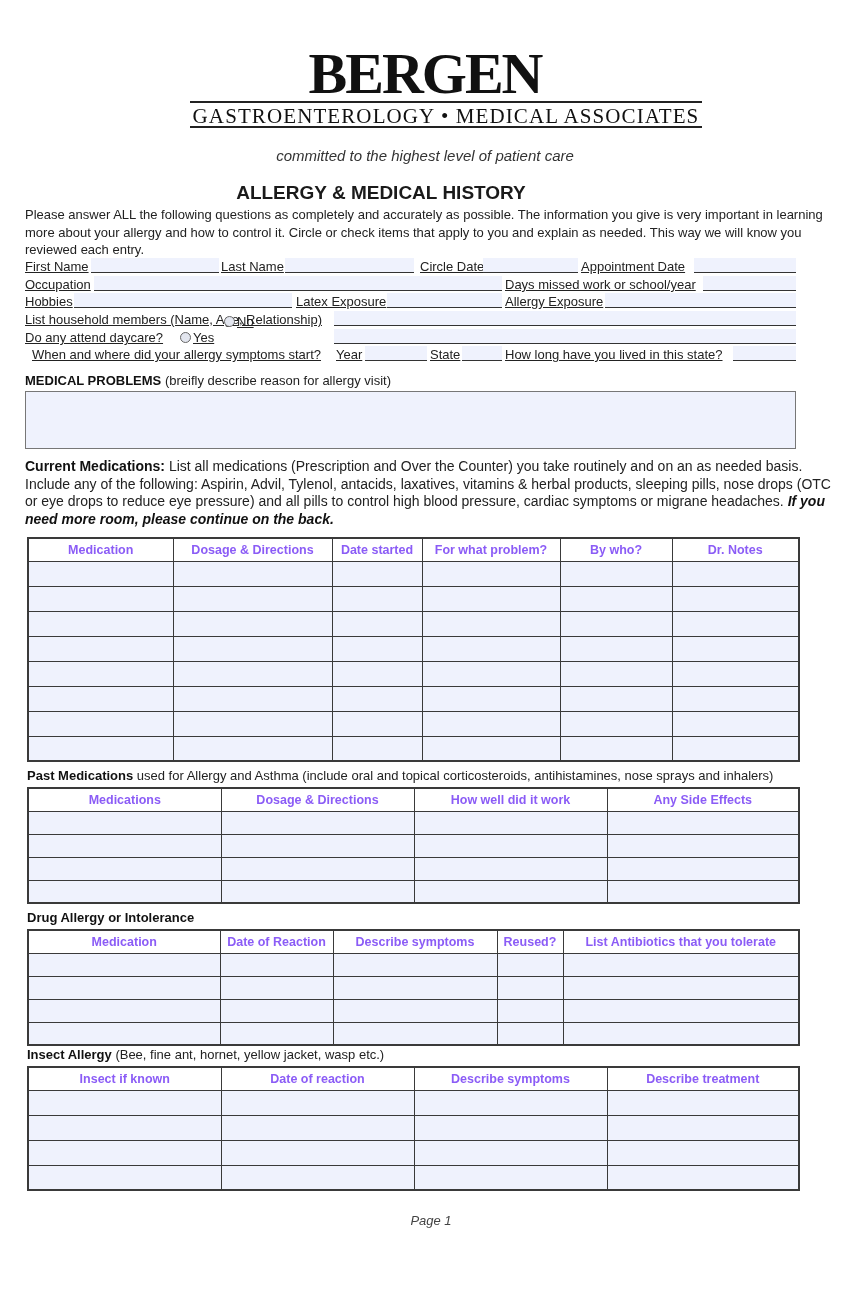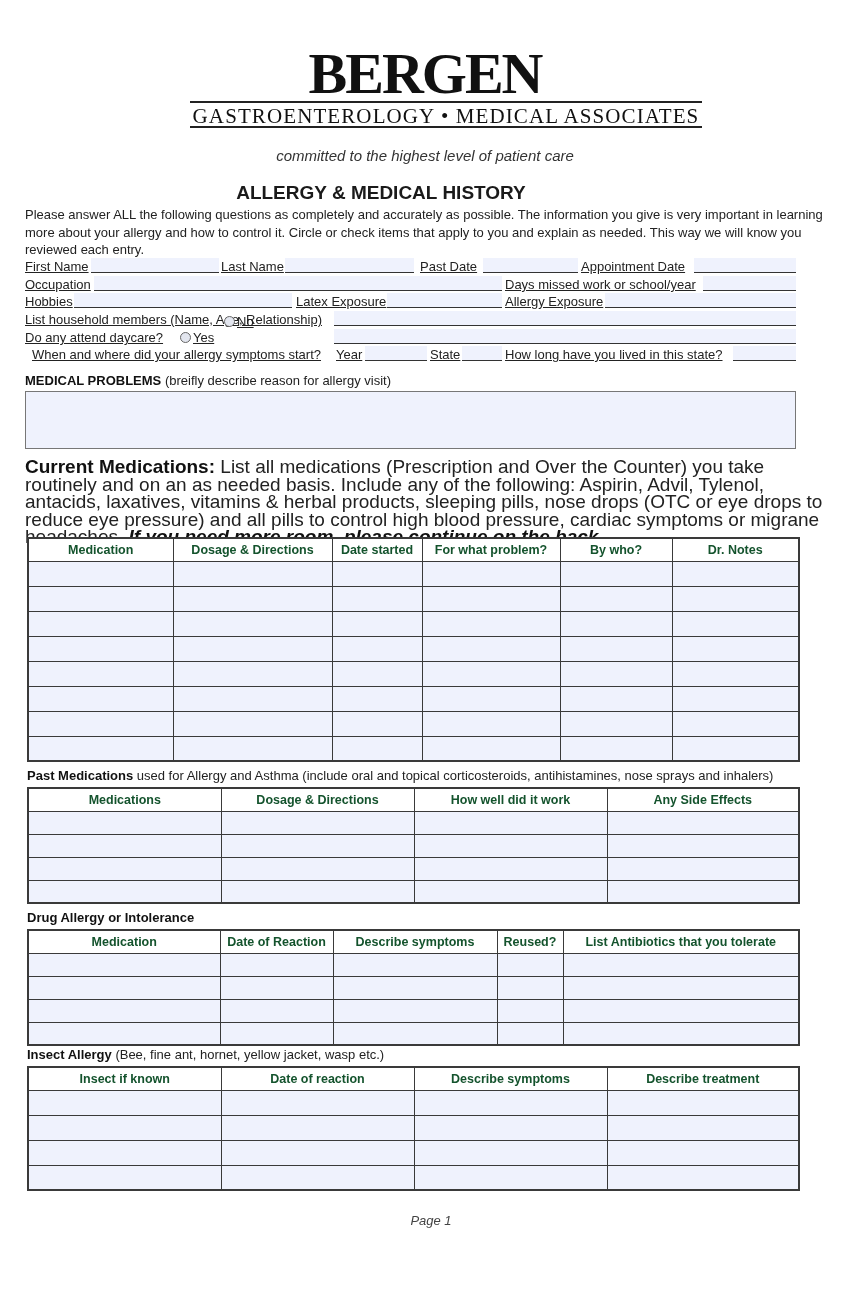--- a/index.html
+++ b/index.html
@@ -20,47 +20,47 @@
   .lbl { font-size: 13px; color: #222; line-height: 16px; white-space: nowrap; text-decoration: underline; }
   .fld { background: #eff2fd; border-bottom: 1px solid #333; height: 15px; }
 
   .radio { display: inline-block; width: 11px; height: 11px; border: 1px solid #666; border-radius: 50%; background: #e3e6ef; vertical-align: -1px; margin-right: 2px; }
 
   .section-head { font-size: 13px; color: #222; line-height: 16px; }
   .section-head b { font-weight: bold; color: #111; }
 
   .textarea-box { left: 25px; top: 391px; width: 771px; height: 58px; background: #eff2fd; border: 1.5px solid #777; }
 
-  .meds-text { left: 25px; width: 808px; top: 458px; font-size: 19px; line-height: 17.6px; color: #222; }
+  .meds-text { left: 25px; width: 808px; top: 458px; font-size: 14px; line-height: 17.6px; color: #222; }
   .meds-text b { color: #111; }
 
   
   table.grid { position: absolute; border-collapse: collapse; border: 2px solid #3a3a3a; table-layout: fixed; }
-  table.grid th { background: #ffffff; font-size: 12.5px; font-weight: bold; color: #14532d; border: 1.5px solid #3a3a3a; text-align: center; padding: 0; }
+  table.grid th { background: #ffffff; font-size: 12.5px; font-weight: bold; color: #8b5cf6; border: 1.5px solid #3a3a3a; text-align: center; padding: 0; }
   table.grid td { background: #eff2fd; border: 1.5px solid #3a3a3a; padding: 0; }
 
   .page-num { left: 0; width: 862px; top: 1213px; text-align: center; font-style: italic; font-size: 13px; color: #444; }
 </style>
 </head>
 <body>
 
 <div class="abs logo-main">BERGEN</div>
 <div class="abs logo-rule" style="top:101px;"></div>
 <div class="abs logo-sub">GASTROENTEROLOGY • MEDICAL ASSOCIATES</div>
 <div class="abs logo-rule" style="top:126px;"></div>
 <div class="abs tagline">committed to the highest level of patient care</div>
 <div class="abs form-title">ALLERGY &amp; MEDICAL HISTORY</div>
 
 <div class="abs intro">Please answer ALL the following questions as completely and accurately as possible. The information you give is very important in learning more about your allergy and how to control it. Circle or check items that apply to you and explain as needed. This way we will know you reviewed each entry.</div>
 
 <span class="abs lbl" style="left:25px;top:259px;">First Name</span>
 <div class="abs fld" style="left:91px;top:258px;width:128px;"></div>
 <span class="abs lbl" style="left:221px;top:259px;">Last Name</span>
 <div class="abs fld" style="left:285px;top:258px;width:129px;"></div>
-<span class="abs lbl" style="left:420px;top:259px;">Past Date</span>
+<span class="abs lbl" style="left:420px;top:259px;">Circle Date</span>
 <div class="abs fld" style="left:483px;top:258px;width:95px;"></div>
 <span class="abs lbl" style="left:581px;top:259px;">Appointment Date</span>
 <div class="abs fld" style="left:694px;top:258px;width:102px;"></div>
 
 <span class="abs lbl" style="left:25px;top:277px;">Occupation</span>
 <div class="abs fld" style="left:94px;top:276px;width:408px;"></div>
 <span class="abs lbl" style="left:505px;top:277px;">Days missed work or school/year</span>
 <div class="abs fld" style="left:703px;top:276px;width:93px;"></div>
 
 <span class="abs lbl" style="left:25px;top:294px;">Hobbies</span>

